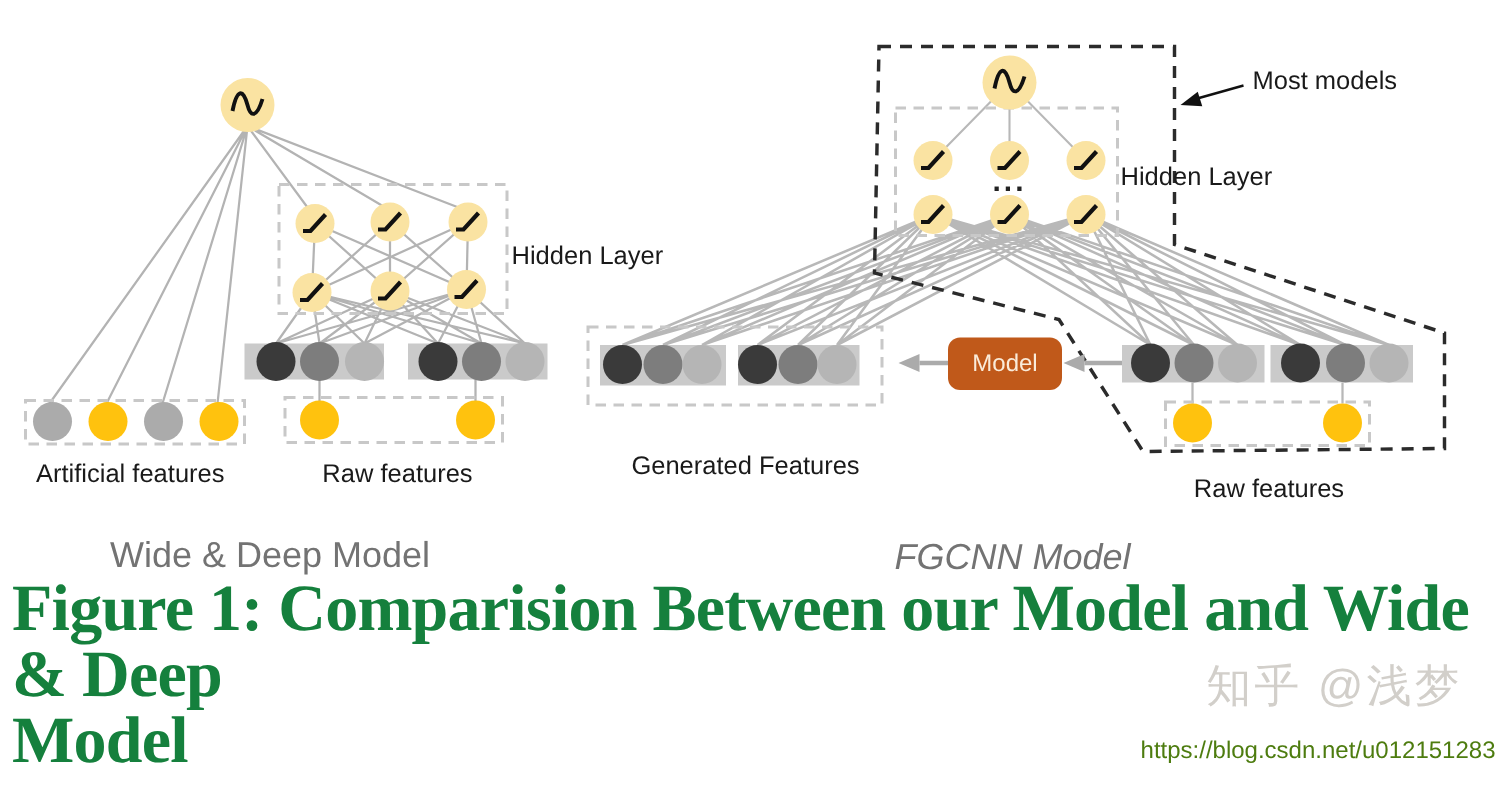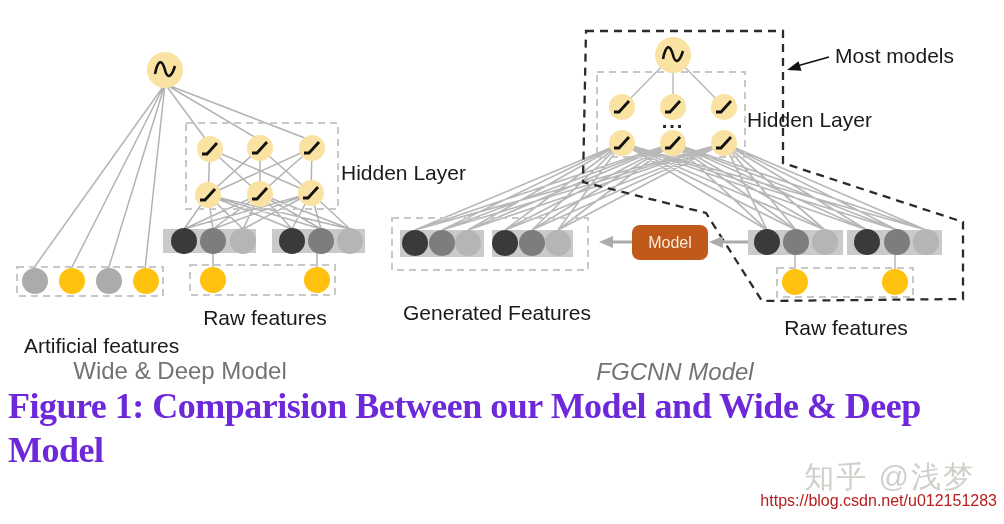--- a/index.html
+++ b/index.html
@@ -1,31 +1,31 @@
 <!DOCTYPE html>
 <html><head>
 <meta charset="utf-8">
 <style>
   html,body{margin:0;padding:0;background:#ffffff;}
   #canvas{position:relative;width:1004px;height:524px;background:#ffffff;overflow:hidden;
           font-family:"Liberation Sans",sans-serif;color:#1a1a1a;}
   #diagram-svg{position:absolute;left:0;top:0;}
-  .lbl{position:absolute;white-space:nowrap;font-size:21px;color:#1a1a1a;}
+  .lbl{position:absolute;white-space:nowrap;font-size:17px;color:#1a1a1a;}
   .lbl.centered{transform:translateX(-50%);}
   .diagram-title{position:absolute;white-space:nowrap;font-size:24px;color:#737373;transform:translateX(-50%);}
   .ellipsis{position:absolute;transform:translateX(-50%);font-size:20px;font-weight:bold;letter-spacing:2px;color:#222;}
   #model-box{position:absolute;left:632px;top:225px;width:76px;height:35px;background:#C0591A;
              border-radius:8px;display:flex;align-items:center;justify-content:center;
              font-size:16px;color:#FAEBD9;}
   #caption{position:absolute;left:8px;top:384px;width:992px;font-family:"Liberation Serif",serif;
-           font-weight:bold;font-size:36px;line-height:44px;color:#6d28d9;letter-spacing:-0.5px;}
+           font-weight:bold;font-size:44px;line-height:44px;color:#15803d;letter-spacing:-0.5px;}
   #caption span{display:block;}
-  #watermark-text{position:absolute;right:29px;top:457px;font-size:30px;color:#d2cfca;
+  #watermark-text{position:absolute;right:29px;top:437px;font-size:30px;color:#d2cfca;
                   letter-spacing:2px;text-shadow:1px 1px 0 #ffffff;}
-  #watermark-url{position:absolute;right:7px;top:492px;font-size:16px;color:#b91c1c;
+  #watermark-url{position:absolute;right:7px;top:492px;font-size:16px;color:#4d7c0f;
                  text-shadow:1px 1px 0 #ffffff;}
 </style>
 </head>
 <body>
 
 <div id="canvas">
 
   <svg id="diagram-svg" width="1004" height="524" viewBox="0 0 1004 524">
 
     <g stroke="#B3B3B3" stroke-width="1.5" fill="none">
@@ -178,21 +178,21 @@
       <polygon points="723,236 709,242 723,248" stroke="none"></polygon>
     </g>
 
     <g stroke="#111" fill="#111">
       <line x1="829" y1="57" x2="797" y2="66" stroke-width="1.6"></line>
       <polygon points="787,70 798.5,61.2 801.5,70.8" stroke="none"></polygon>
     </g>
   </svg>
 
   <div class="lbl" style="left:341px;top:161px;">Hidden Layer</div>
-  <div class="lbl" style="left:24px;top:306px;margin-top:28px;">Artificial features</div>
+  <div class="lbl" style="left:24px;top:306px;">Artificial features</div>
   <div class="lbl centered" style="left:265px;top:306px;">Raw features</div>
   <div class="diagram-title" style="left:180px;top:357px;">Wide &amp; Deep Model</div>
 
   <div class="lbl" style="left:835px;top:44px;">Most models</div>
   <div class="lbl" style="left:747px;top:108px;">Hidden Layer</div>
   <div class="ellipsis" style="left:673px;top:110px;">...</div>
   <div id="model-box">
     <span>Model</span>
   </div>
   <div class="lbl centered" style="left:497px;top:277px;margin-top:24px;">Generated Features</div>

